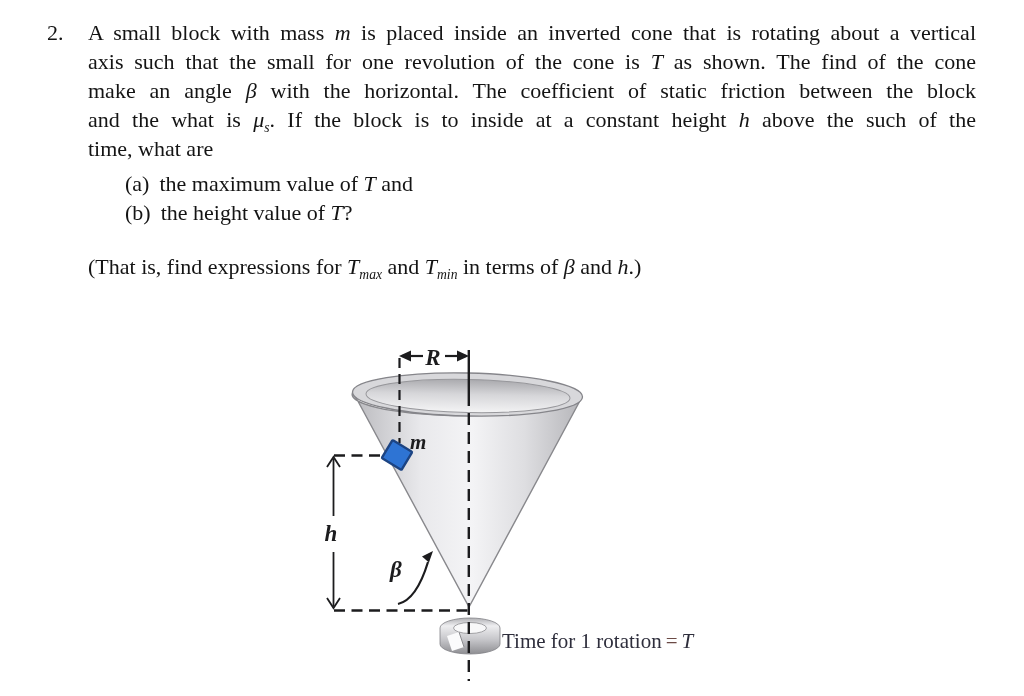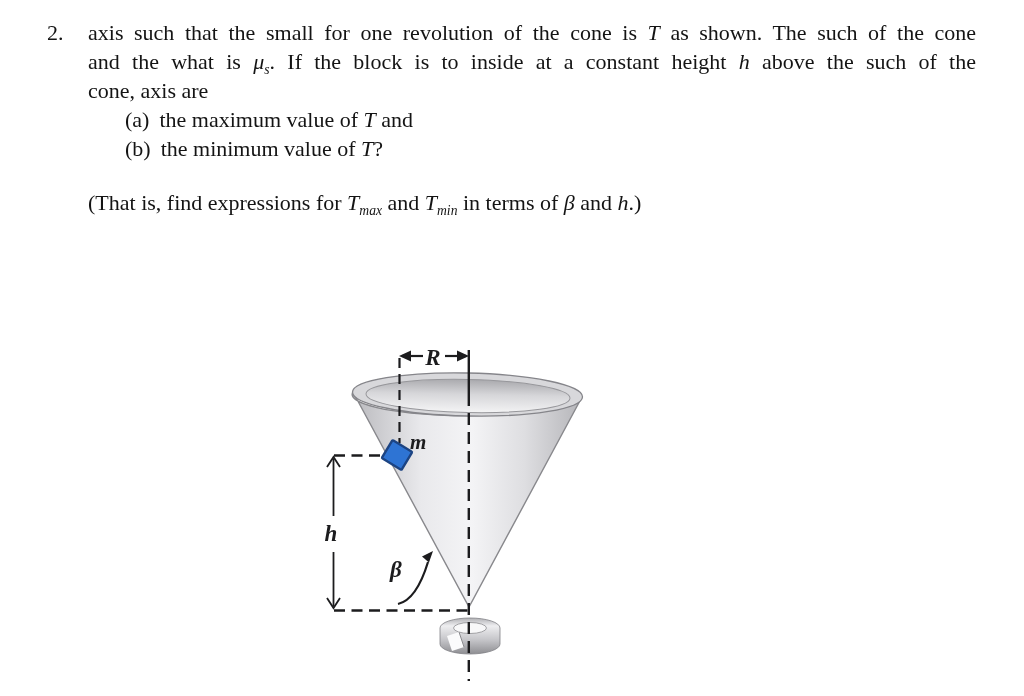--- a/index.html
+++ b/index.html
@@ -8,21 +8,21 @@
     font-family:"Liberation Serif","DejaVu Serif",serif;color:#141414;
   }
   
   .problem-number{
     position:absolute;left:47px;top:18px;font-size:22px;line-height:29px;
   }
   .text-col{
     position:absolute;left:88px;top:18px;width:888px;font-size:22px;line-height:29px;
   }
   .jline{text-align:justify;text-align-last:justify;}
-  .items{margin-left:37px;}
+  .items{margin-left:37px;margin-top:6px;}
   .note{margin-top:25px;}
   .item-label{padding-right:10px;}
   sub{font-size:0.62em;line-height:0;}
   
   .fig{position:absolute;left:0;top:0;}
   .dim{stroke:var(--c-line,#1c1c1e);fill:none;}
   .dimfill{fill:var(--c-line,#1c1c1e);stroke:none;}
   .figlabel{
     font-family:"Liberation Serif","DejaVu Serif",serif;
     font-style:italic;font-weight:600;fill:var(--c-line,#1c1c1e);
@@ -34,27 +34,29 @@
   .caption .eq{color:var(--c-equals,#6b4a45);padding:0 4px;}
 </style>
 </head>
 <body>
 
 <div id="page">
 
   <div class="problem-number">2.</div>
 
   <div class="text-col">
-    <div class="jline"><span>axis such that the small for one revolution of the cone is </span><span style="font-style: italic;">T</span><span> as shown. The such of the cone</span></div>
+    <div class="jline"><span>A small block with mass </span><span style="font-style: italic;">m</span><span> is placed inside an inverted cone that is rotating about a vertical</span></div>
+    <div class="jline"><span>axis such that the small for one revolution of the cone is </span><span style="font-style: italic;">T</span><span> as shown. The find of the cone</span></div>
+    <div class="jline"><span>make an angle </span><span style="font-style: italic;">β</span><span> with the horizontal. The coefficient of static friction between the block</span></div>
     <div class="jline"><span>and the what is </span><span style="font-style: italic;">μ</span><sub style="font-style: italic;">s</sub><span>. If the block is to inside at a constant height </span><span style="font-style: italic;">h</span><span> above the such of the</span></div>
-    <div><span>cone, axis are</span></div>
+    <div><span>time, what are</span></div>
 
     <div class="items">
       <div><span class="item-label">(a)</span><span>the maximum value of </span><span style="font-style: italic;">T</span><span> and</span></div>
-      <div><span class="item-label">(b)</span><span>the minimum value of </span><span style="font-style: italic;">T</span><span>?</span></div>
+      <div><span class="item-label">(b)</span><span>the height value of </span><span style="font-style: italic;">T</span><span>?</span></div>
     </div>
 
     <div class="note"><span>(That is, find expressions for </span><span style="font-style: italic;">T</span><sub style="font-style: italic;">max</sub><span> and </span><span style="font-style: italic;">T</span><sub style="font-style: italic;">min</sub><span> in terms of </span><span style="font-style: italic;">β</span><span> and </span><span style="font-style: italic;">h</span><span>.)</span></div>
   </div>
 
   <svg class="fig" width="1024" height="696" viewBox="0 0 1024 696">
     <defs>
       <linearGradient id="bodyGrad" x1="0" y1="0" x2="1" y2="0">
         <stop offset="0" stop-color="#b9b9bd"></stop>
         <stop offset="0.30" stop-color="#e9e9ec"></stop>
@@ -116,14 +118,15 @@
       <polygon class="dimfill" points="433,551 429,562.5 422,556.5"></polygon>
     </g>
     <text class="figlabel" x="396" y="577" font-size="23" text-anchor="middle">β</text>
 
     <g transform="translate(397 455) rotate(31)">
       <rect x="-11.5" y="-10.5" width="23" height="21" rx="1" style="fill:var(--c-block,#2e74d4);stroke:var(--c-block-border,#1c4483);stroke-width:2.4"></rect>
     </g>
     <text class="figlabel" x="410" y="449" font-size="21">m</text>
   </svg>
 
+  <div class="caption"><span>Time for 1 rotation</span><span class="eq">=</span><span style="font-style: italic;">T</span></div>
 
 </div>
 
 </body></html>

